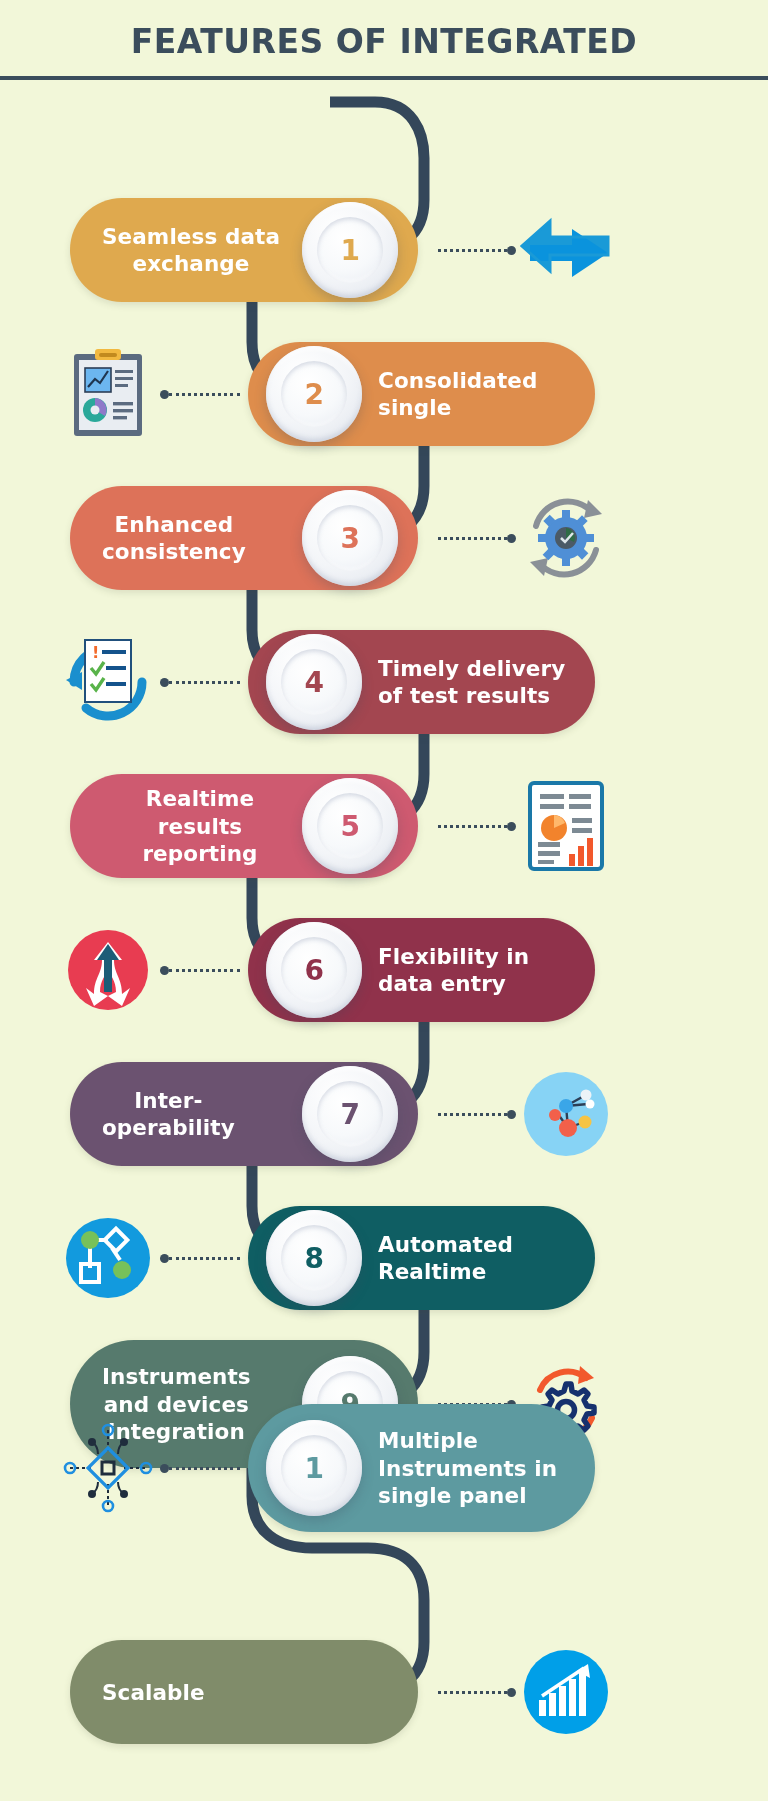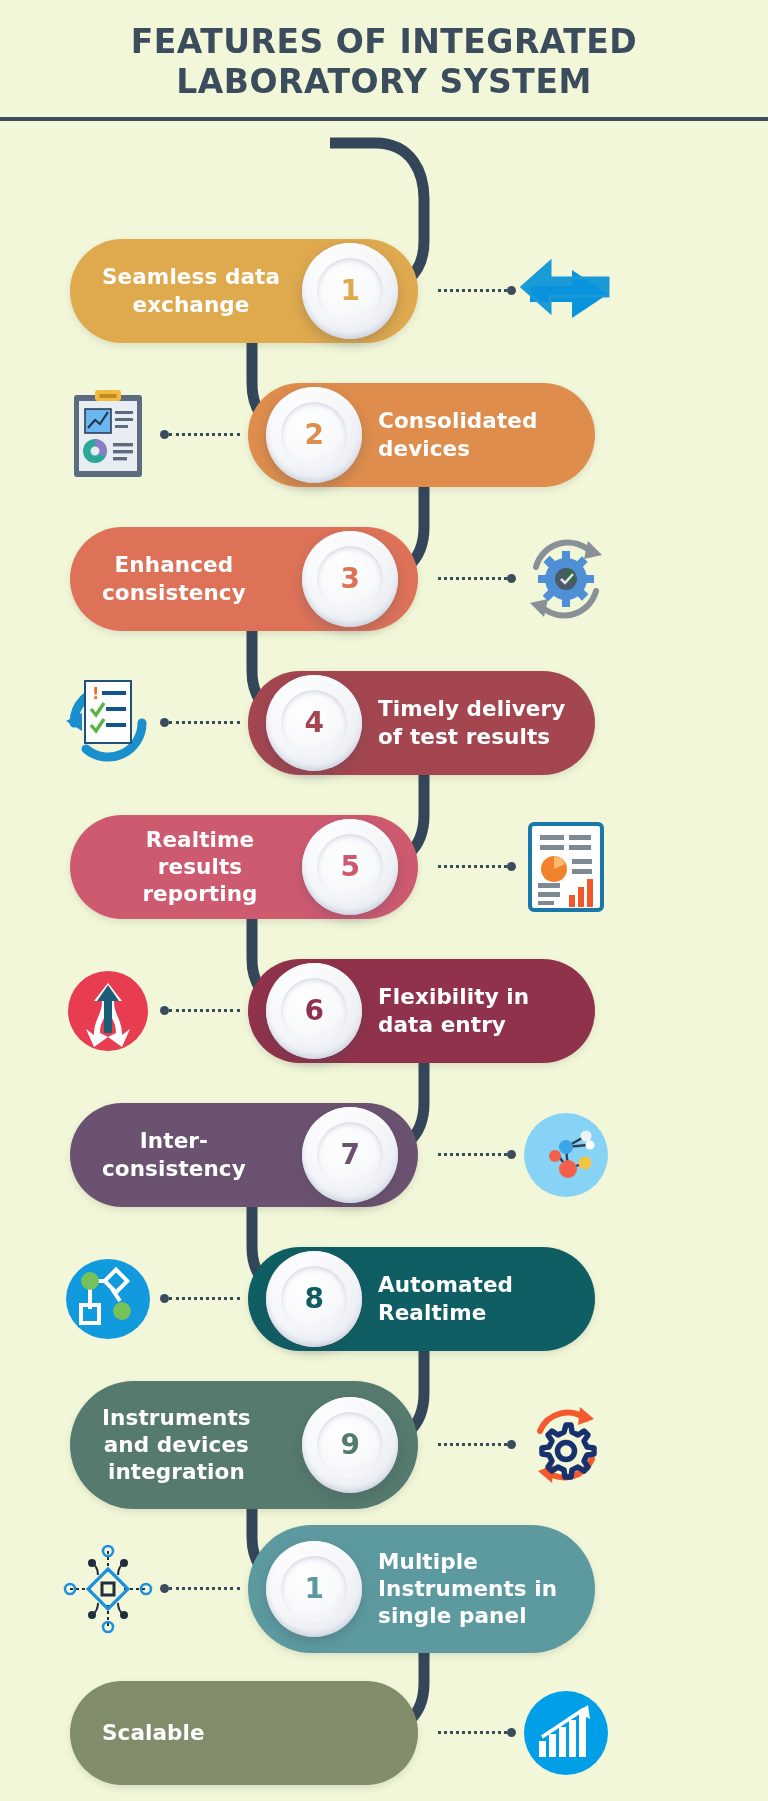--- a/index.html
+++ b/index.html
@@ -139,21 +139,20 @@
     z-index: 3;
   }
   .icon-cell svg { display: block; }
 </style>
 </head>
 <body>
 
 <div class="header">
   <h1>
     <span>FEATURES OF INTEGRATED</span><br>
-    <span>LABORATORY SYSTEM</span>
   </h1>
   <div class="header-rule"></div>
 </div>
 
 <div class="board">
   <svg class="snake-layer" viewBox="0 0 768 1680" preserveAspectRatio="none" aria-hidden="true">
     <path id="snakepath" fill="none" stroke="#34475a" stroke-width="11" stroke-linecap="butt" stroke-linejoin="round" d="M 330 12
              L 375 12
              C 412 12 424 42 424 68
              L 424 110
@@ -220,21 +219,21 @@
     <svg width="92" height="70" viewBox="0 0 92 70">
       <path d="M30 6 L30 22 L88 22 L88 40 L30 40 L30 56 L2 31 Z" fill="#1a9ad7"></path>
       <path d="M52 14 L52 30 L10 30 L10 46 L52 46 L52 62 L88 38 Z" fill="#0a93dd"></path>
       <path d="M30 6 L2 31 L30 56 L30 40 L88 40 L88 22 L30 22 Z" fill="none" stroke="#1a9ad7" stroke-width="3"></path>
     </svg>
         </div>
       </div>
       <div class="row" style="top: 240px; height: 128px;">
         <div class="pill right" style="top: 12px; height: 104px; width: 347px; background: rgb(222, 141, 76);">
           <div class="pill-label">Consolidated
-devices</div>
+single</div>
           <div class="badge" style="left: 18px;">
             <div class="badge-inner">
               <span class="badge-num" style="color: rgb(222, 141, 76);">2</span>
             </div>
           </div>
         </div>
         <div class="connector" style="left: 160px; width: 80px;">
           <span class="conn-dot"></span>
           <span class="conn-line"></span>
         </div>
@@ -394,21 +393,21 @@
       <path d="M30 68 C30 52 38 48 38 34 L30 34 L44 16 L58 34 L50 34 C50 48 58 52 58 68
                L66 62 L58 80 L44 70 L52 66 C52 54 46 50 44 42 C42 50 36 54 36 66 L44 70
                L30 80 L22 62 Z" fill="#ffffff"></path>
       <path d="M40 66 L40 34 L33 34 L44 18 L55 34 L48 34 L48 66 Z" fill="#1d5d77"></path>
     </svg>
         </div>
       </div>
       <div class="row" style="top: 960px; height: 128px;">
         <div class="pill left" style="top: 12px; height: 104px; width: 348px; background: rgb(107, 82, 112);">
           <div class="pill-label">Inter-
-consistency</div>
+operability</div>
           <div class="badge" style="left: 232px;">
             <div class="badge-inner">
               <span class="badge-num" style="color: rgb(107, 82, 112);">7</span>
             </div>
           </div>
         </div>
         <div class="connector" style="left: 438px; width: 78px;">
           <span class="conn-line"></span>
           <span class="conn-dot"></span>
         </div>
@@ -483,21 +482,21 @@
       <polygon points="32,84 18,72 34,66" fill="#f2592c"></polygon>
       <g fill="none" stroke="#16316e" stroke-width="5.5" stroke-linejoin="round">
         <path d="M46 26 l5 0 l1 7 l6 3 l6 -4 l4 4 l-4 6 l3 6 l7 1 l0 6 l-7 1 l-3 6 l4 6 l-4 4
                  l-6 -4 l-6 3 l-1 7 l-6 0 l-1 -7 l-6 -3 l-6 4 l-4 -4 l4 -6 l-3 -6 l-7 -1 l0 -6
                  l7 -1 l3 -6 l-4 -6 l4 -4 l6 4 l6 -3 Z"></path>
         <circle cx="46" cy="52" r="8.5"></circle>
       </g>
     </svg>
         </div>
       </div>
-      <div class="row" style="top: 1382px; height: 152px;">
+      <div class="row" style="top: 1302px; height: 152px;">
         <div class="pill right" style="top: 12px; height: 128px; width: 347px; background: rgb(93, 154, 160);">
           <div class="pill-label">Multiple
 Instruments in
 single panel</div>
           <div class="badge" style="left: 18px;">
             <div class="badge-inner">
               <span class="badge-num" style="color: rgb(93, 154, 160);">1</span>
             </div>
           </div>
         </div>

